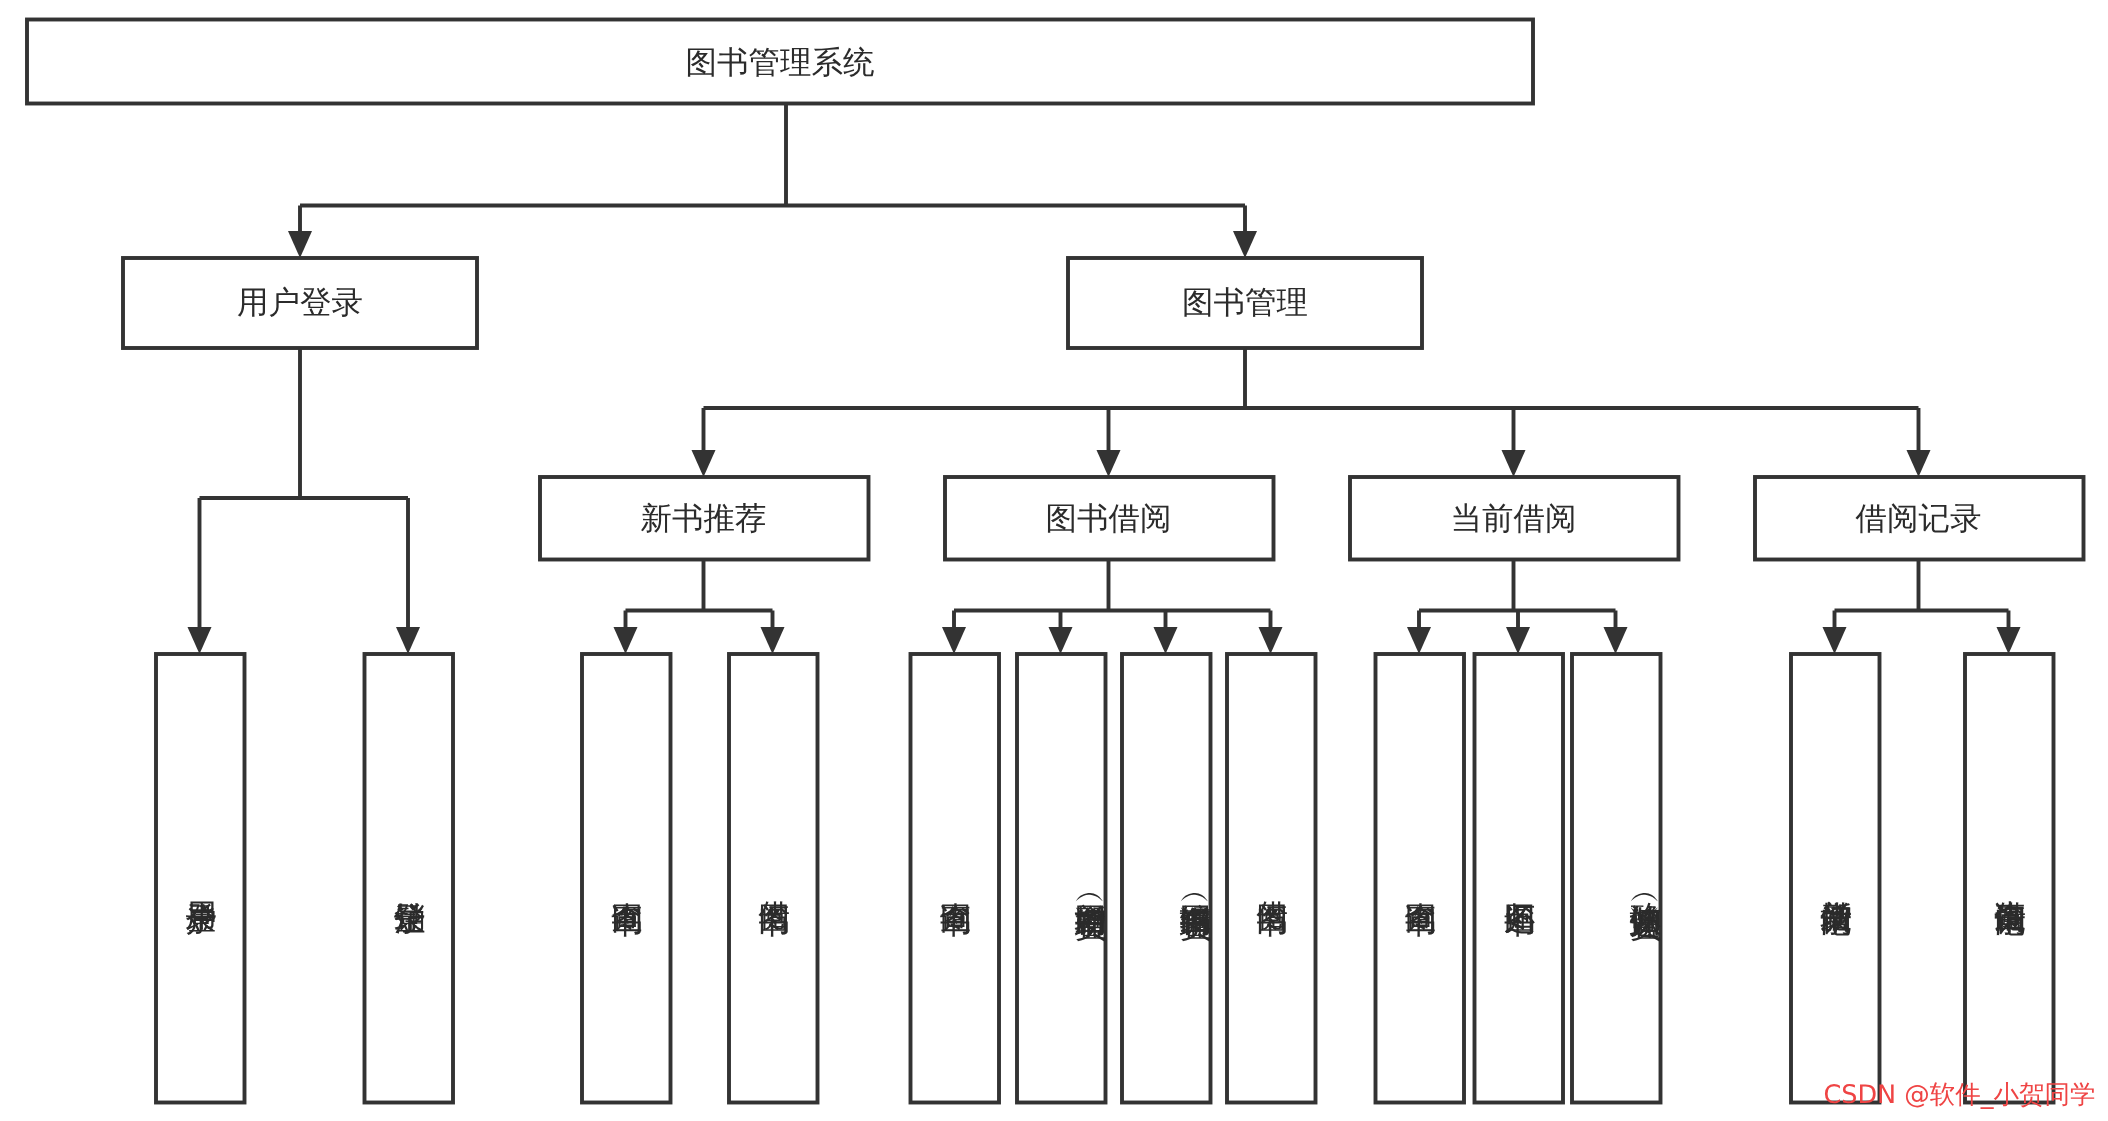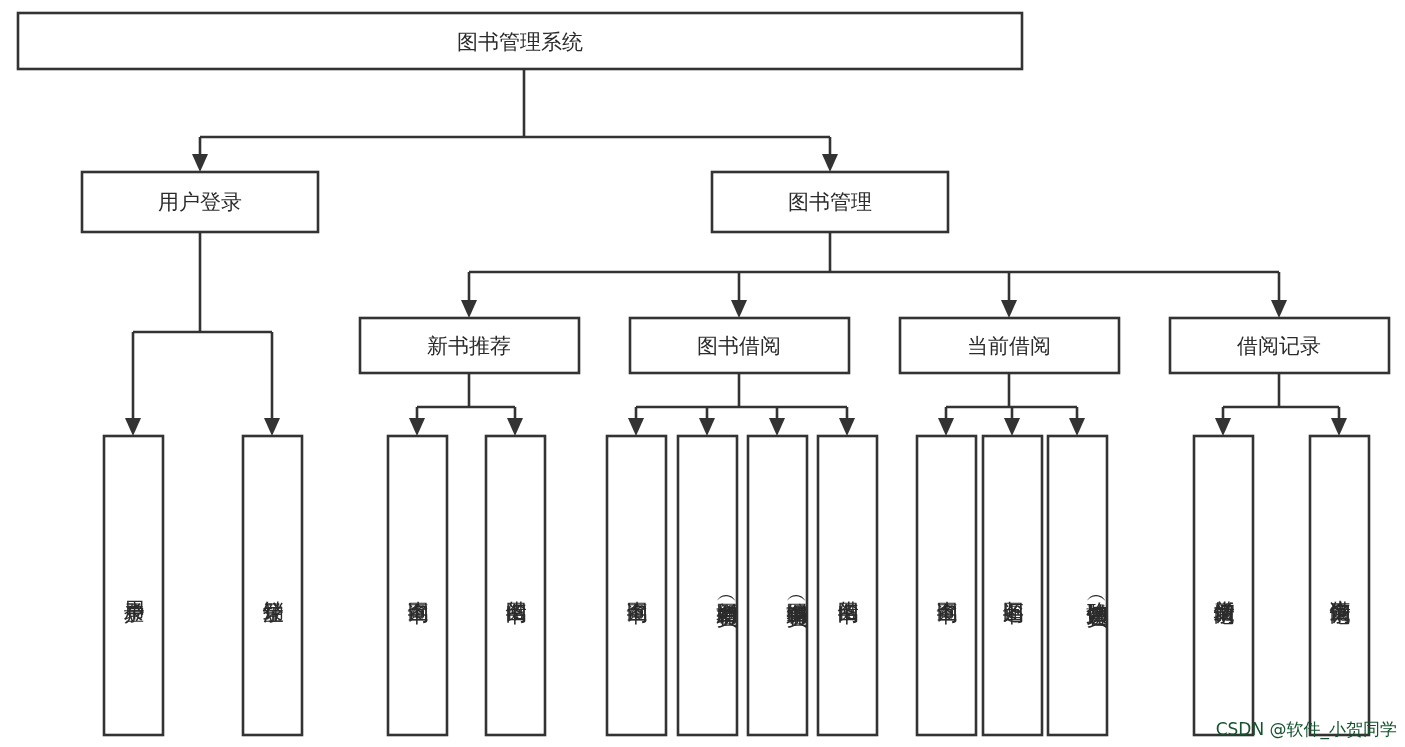--- a/index.html
+++ b/index.html
@@ -68,21 +68,21 @@
   }
   .vlabel.top {
     align-items: flex-start;
   }
   .watermark {
     position: absolute;
     right: 8px;
     bottom: 6px;
     font-family: "DejaVu Sans", "Liberation Sans", sans-serif;
     font-size: 17px;
-    color: #14532d;
+    color: #ef4444;
     white-space: nowrap;
     user-select: none;
   }
 </style>
 </head>
 <body>
 
 <div id="diagram-root">
 
   <svg class="diagram-canvas" viewBox="0 0 1405 747" xmlns="http://www.w3.org/2000/svg">

